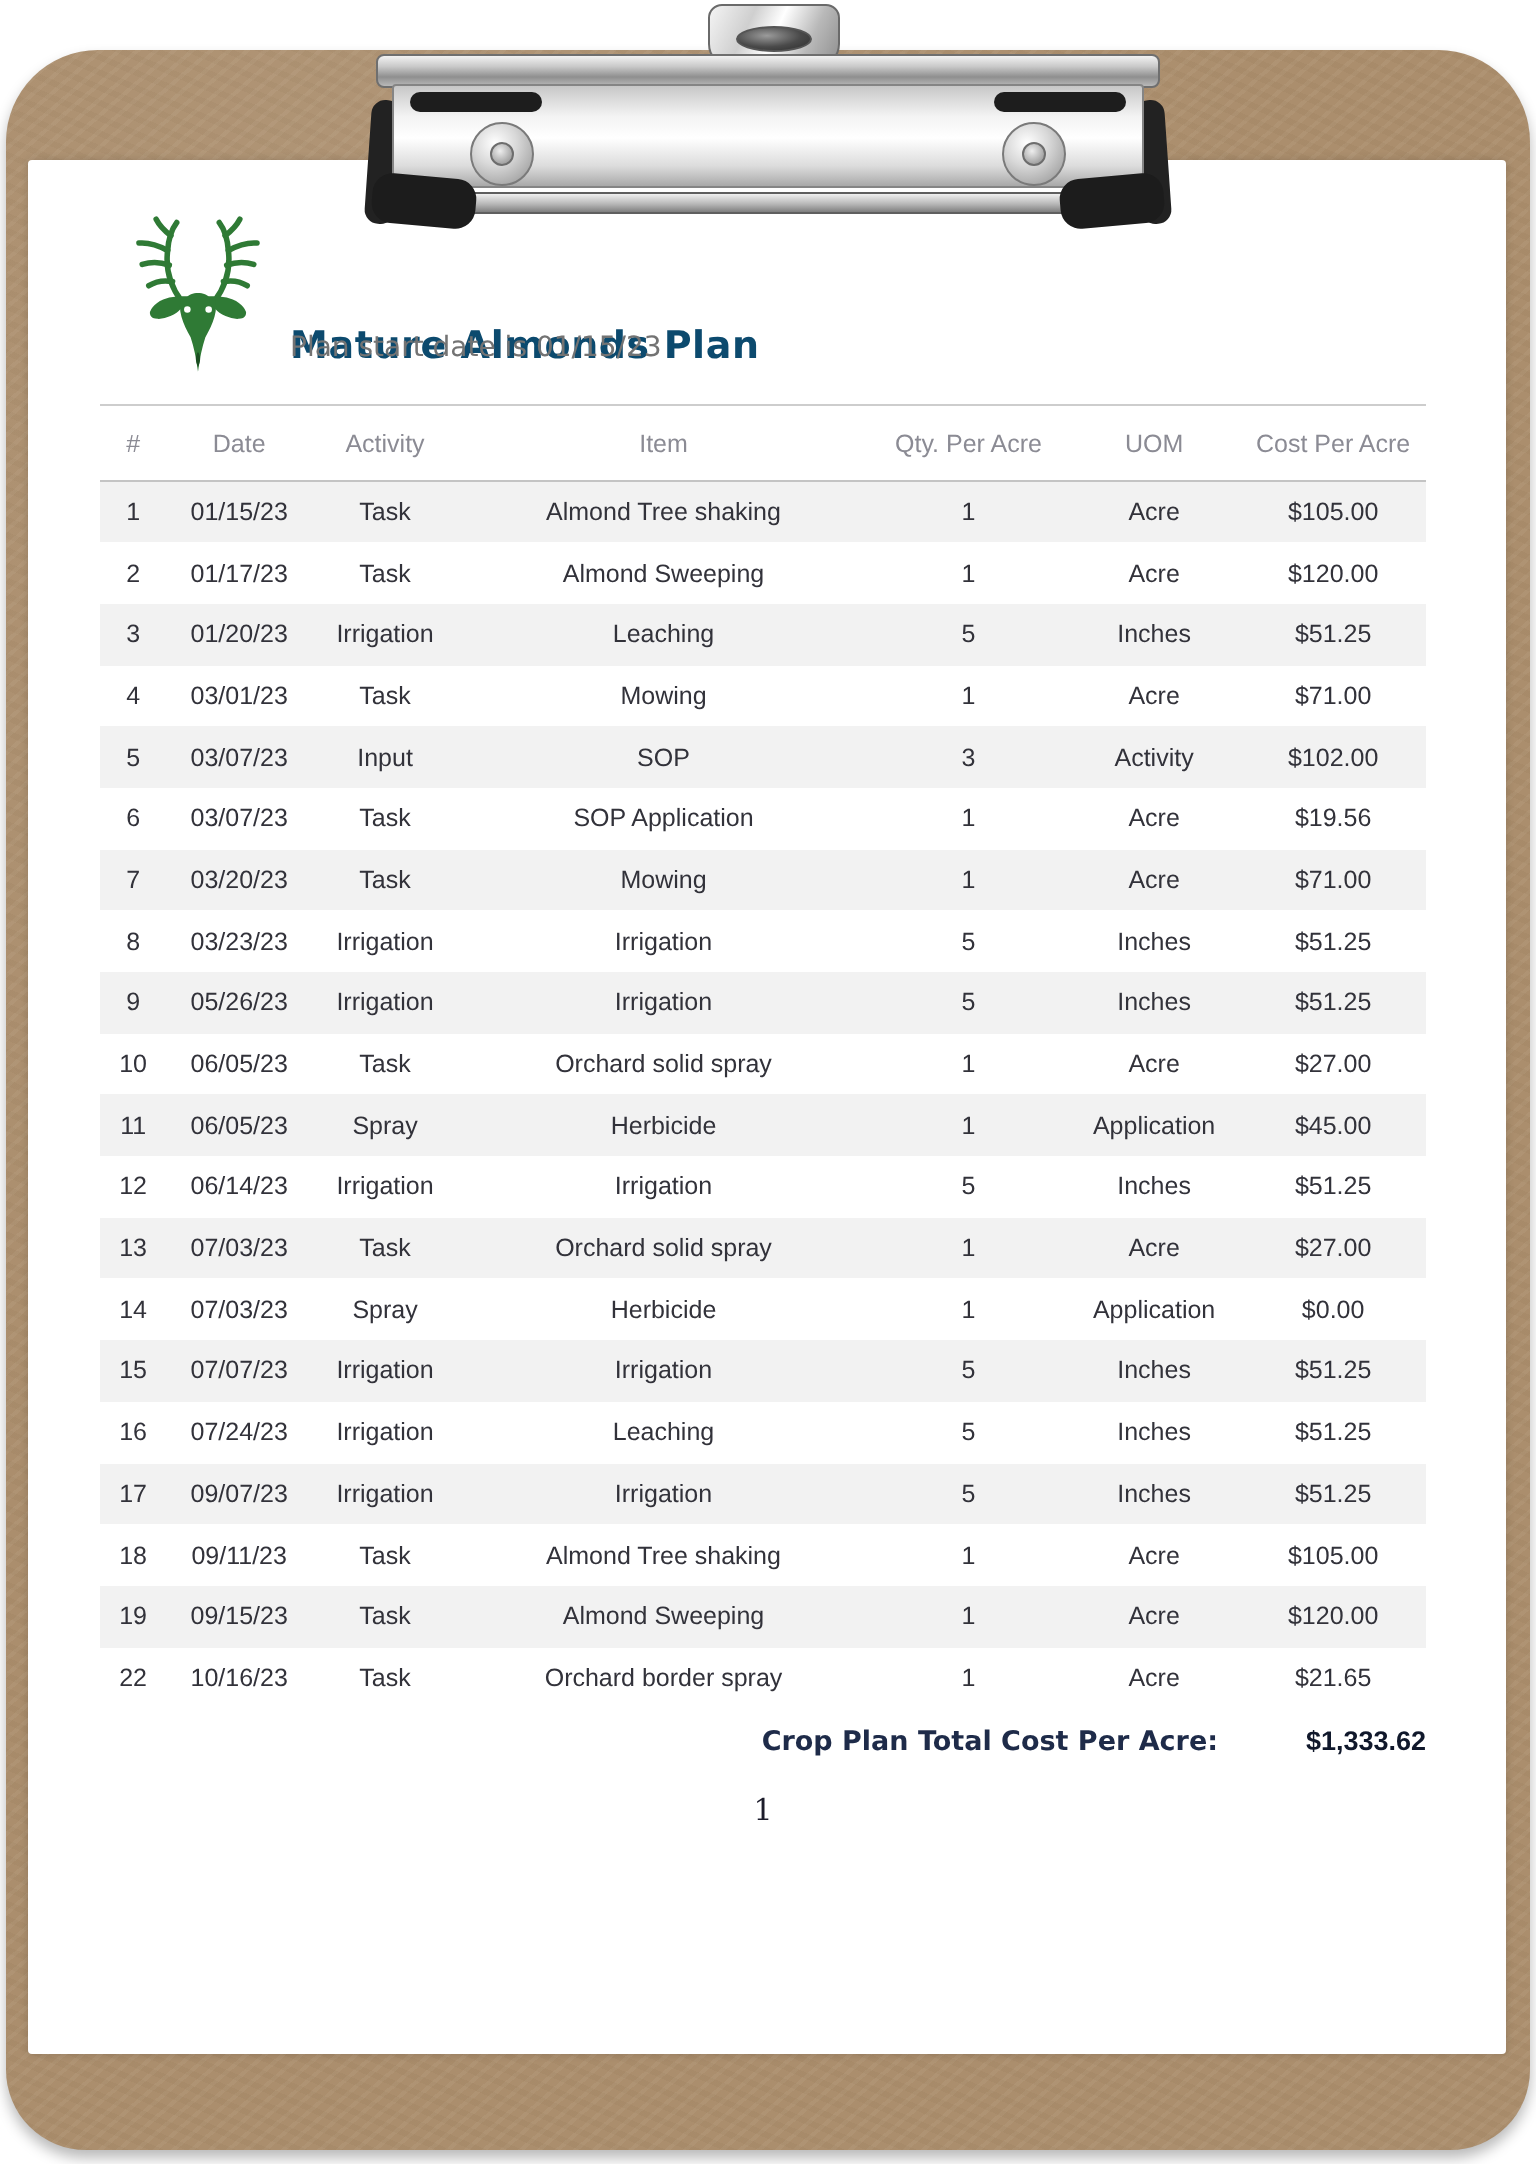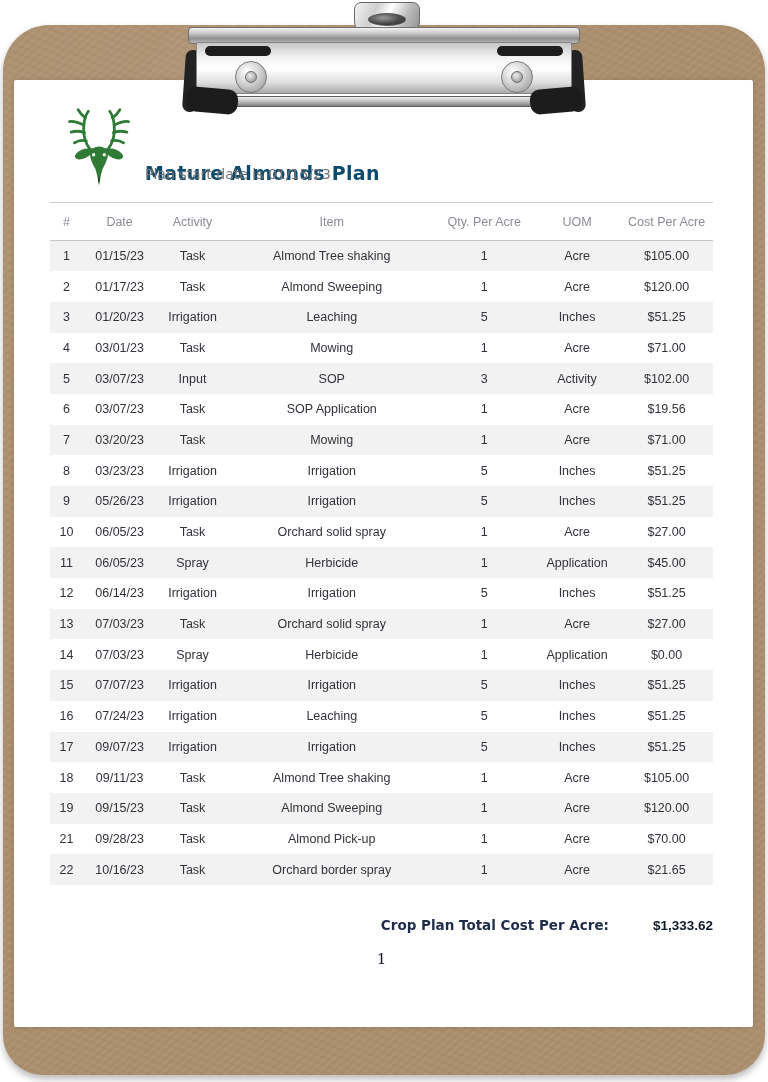--- a/index.html
+++ b/index.html
@@ -63,21 +63,21 @@
   .plan thead tr{border-top:1px solid #cdcdcd;border-bottom:1px solid #c4c4c4;}
   .plan th{font-weight:normal;color:#8b8b94;font-size:12.5px;padding:12px 2px 11px;}
   .plan td{font-size:12.5px;color:#32323a;height:30.7px;padding:0 2px;}
   .plan th,.plan td{text-align:center;overflow:hidden;white-space:nowrap;}
   .plan th:last-child,.plan td:last-child{text-align:center;}
   .plan tbody tr:nth-of-type(odd){background:#f2f2f2;}
   .col-num{width:5%;} .col-date{width:11%;} .col-act{width:11%;} .col-item{width:31%;}
   .col-qty{width:15%;} .col-uom{width:13%;} .col-cost{width:14%;}
 
   .total-row{display:flex;justify-content:flex-end;align-items:baseline;margin-top:9px;}
-  .total-label{font-family:"DejaVu Sans", sans-serif;font-size:13.5px;font-weight:bold;color:#1e2b49;margin-top:23px;}
+  .total-label{font-family:"DejaVu Sans", sans-serif;font-size:13.5px;font-weight:bold;color:#1e2b49;}
   .total-value{width:104px;text-align:right;font-family:Liberation Sans, sans-serif;
     font-size:13.5px;font-weight:bold;color:#10182b;}
   .page-number{margin-top:17px;text-align:center;font-family:"DejaVu Serif", serif;
     font-size:15px;color:#1c1c2b;}
 </style>
 </head>
 <body>
 
 <div class="clipboard"></div>
 
@@ -299,29 +299,20 @@
           <tr>
             <td>19</td>
             <td>09/15/23</td>
             <td>Task</td>
             <td>Almond Sweeping</td>
             <td>1</td>
             <td>Acre</td>
             <td>$120.00</td>
           </tr>
           <tr>
-            <td>21</td>
-            <td>09/28/23</td>
-            <td>Task</td>
-            <td>Almond Pick-up</td>
-            <td>1</td>
-            <td>Acre</td>
-            <td>$70.00</td>
-          </tr>
-          <tr>
             <td>22</td>
             <td>10/16/23</td>
             <td>Task</td>
             <td>Orchard border spray</td>
             <td>1</td>
             <td>Acre</td>
             <td>$21.65</td>
           </tr>
         </tbody>
     </table>

